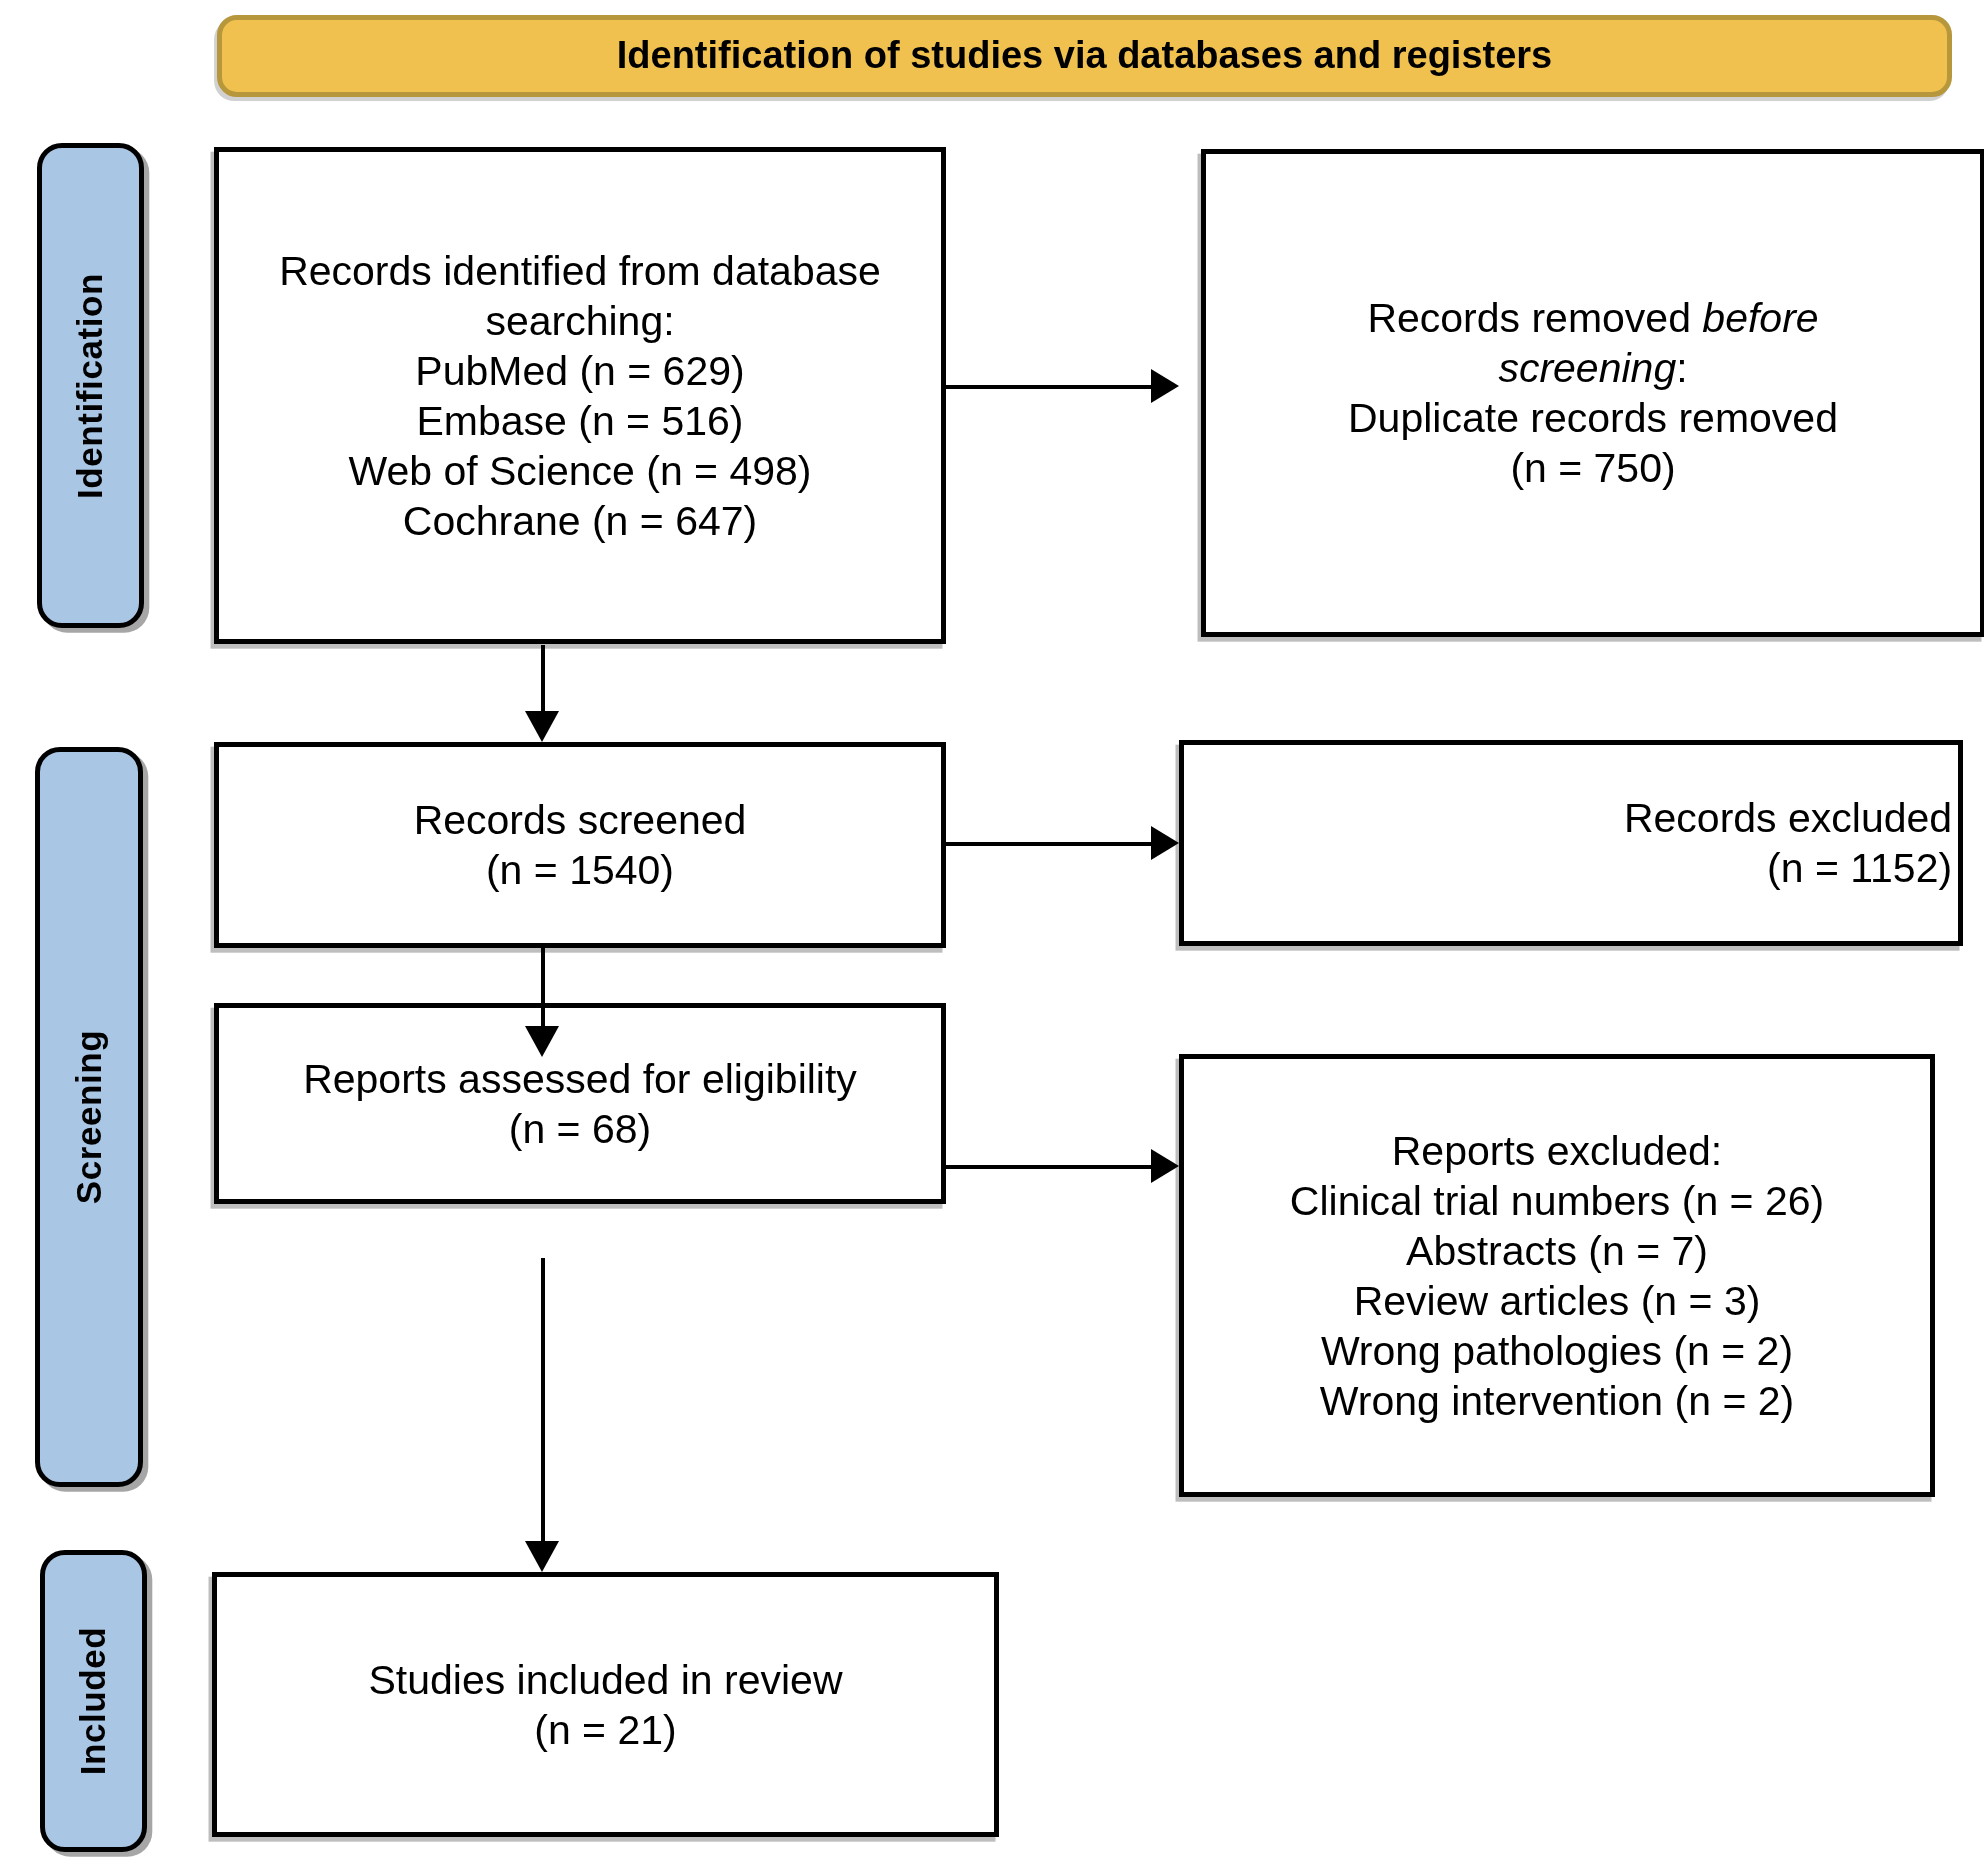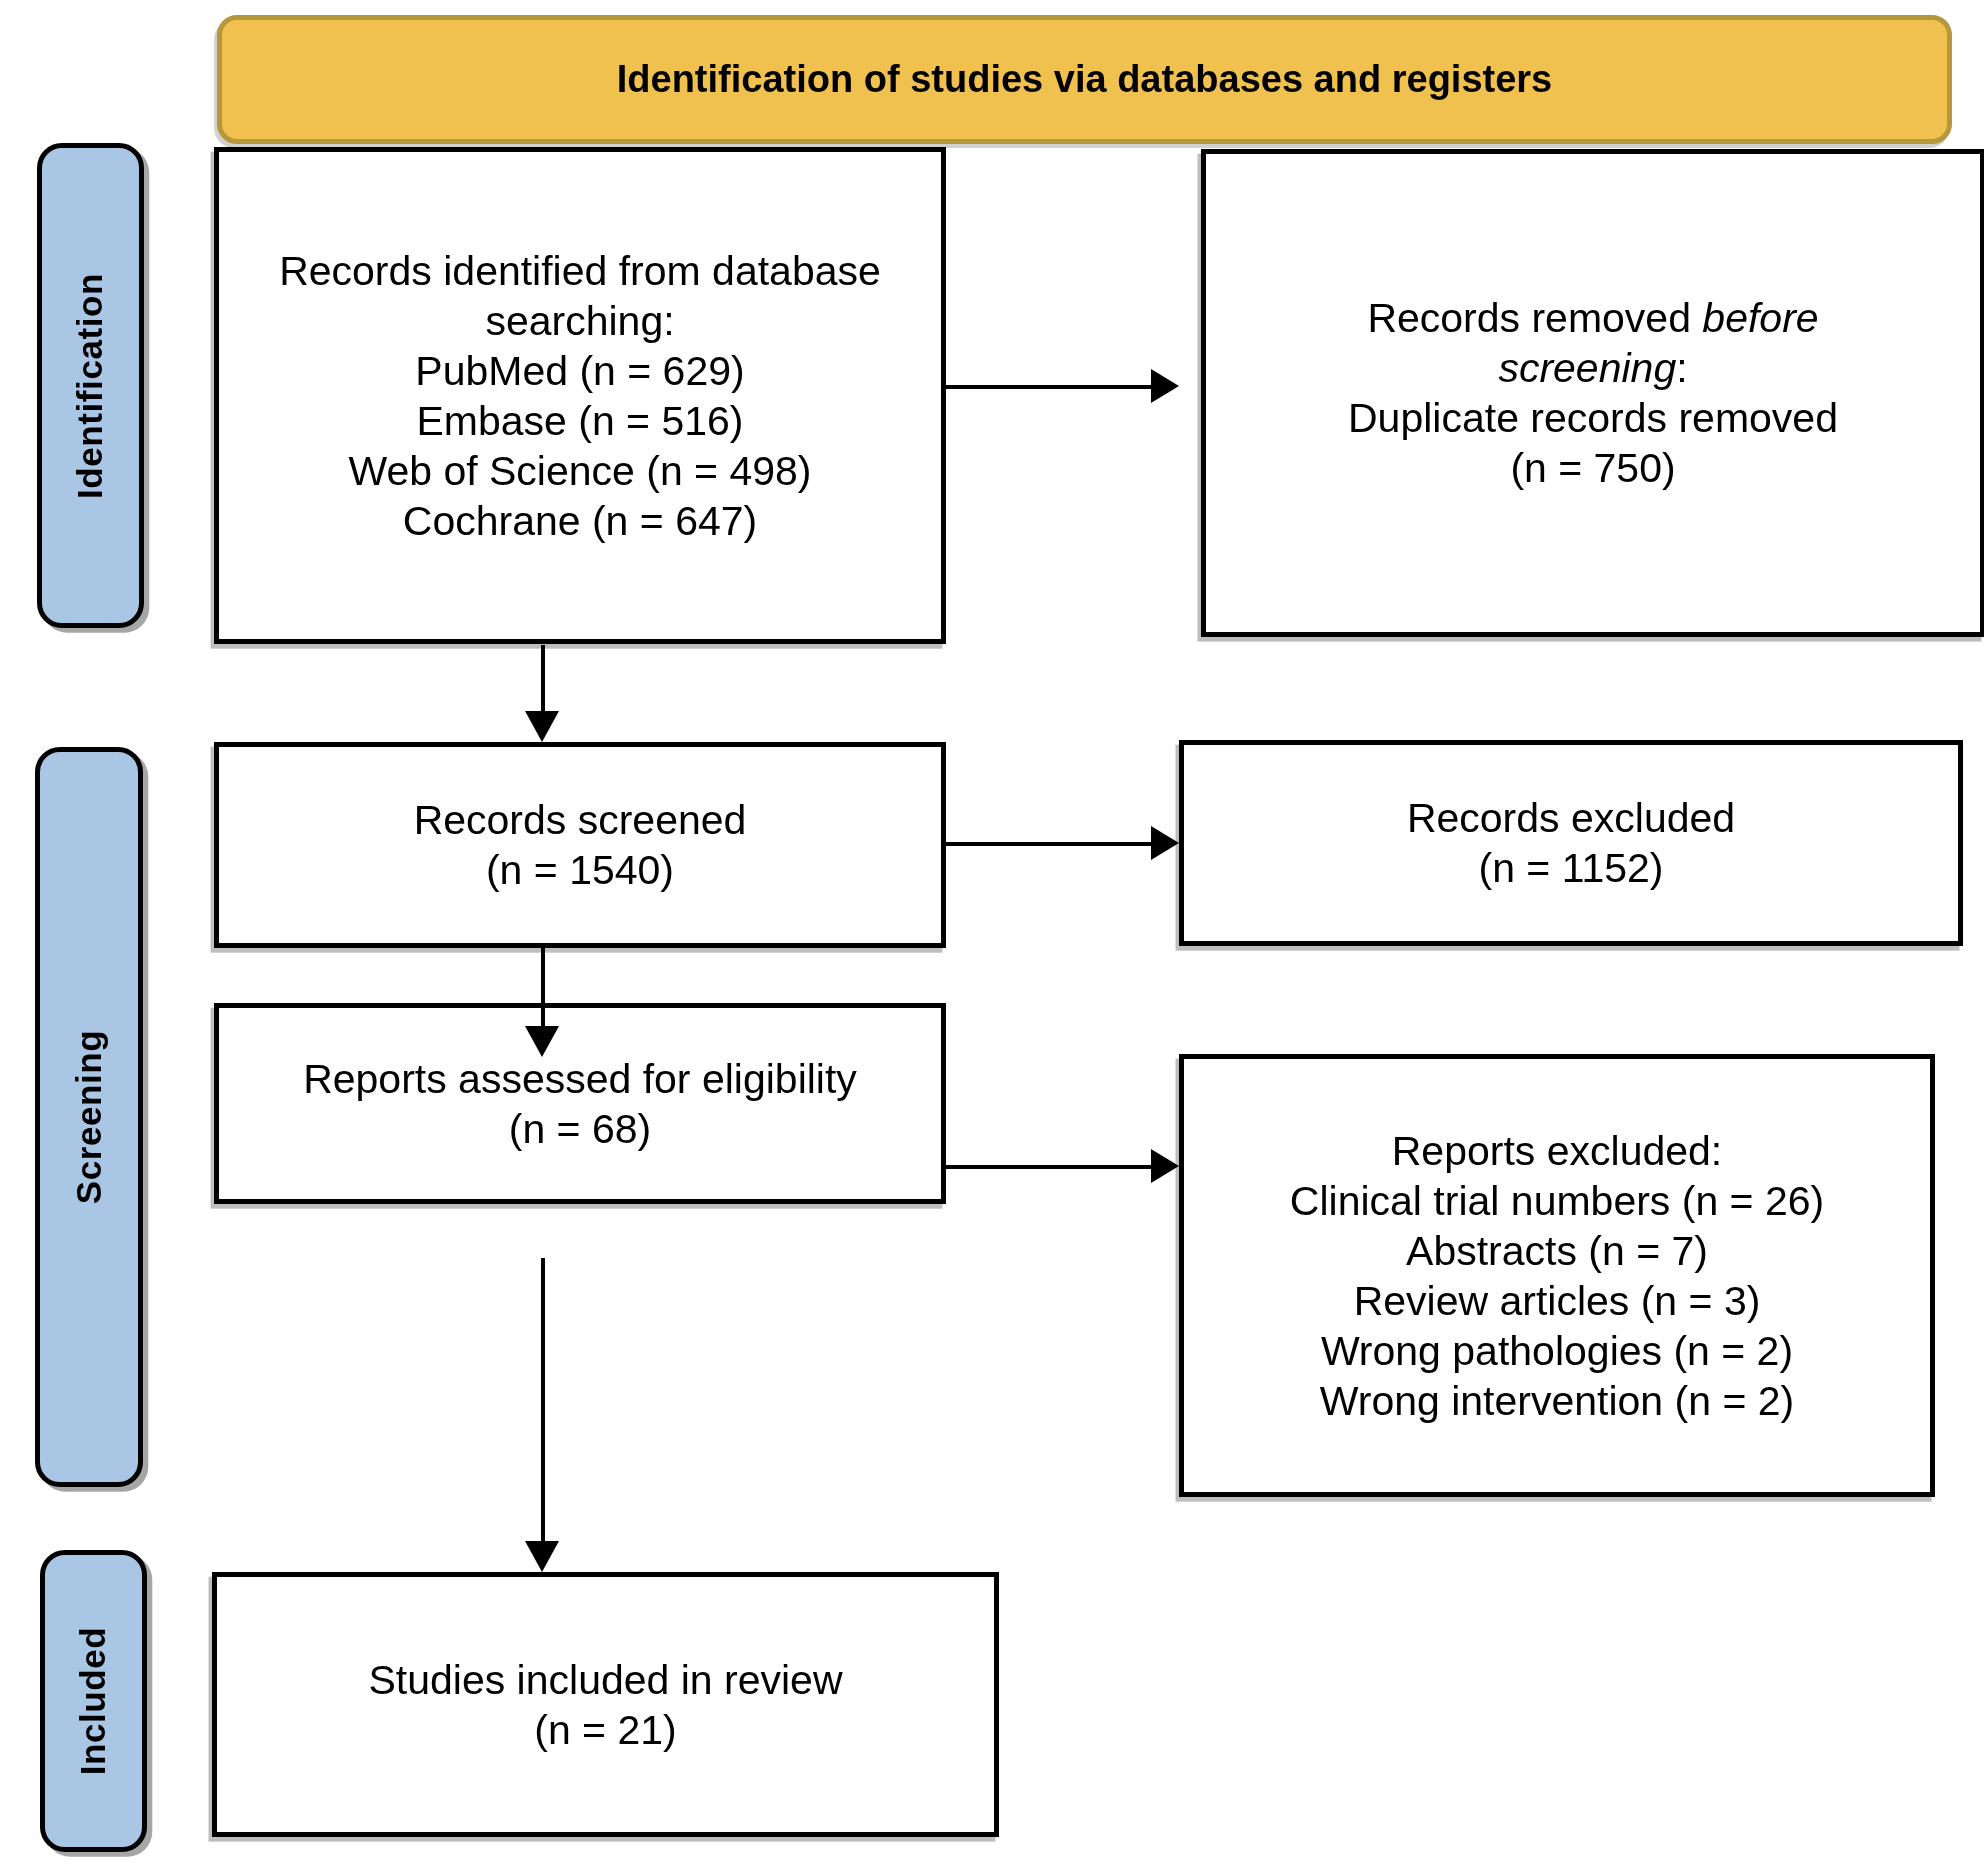--- a/index.html
+++ b/index.html
@@ -10,21 +10,21 @@
     background: #ffffff;
     font-family: "Liberation Sans", sans-serif;
     color: #000;
     overflow: hidden;
   }
 
   
   .banner {
     position: absolute;
     left: 217px; top: 14.7px;
-    width: 1735px; height: 129px;
+    width: 1735px; height: 82px;
     box-sizing: border-box;
     background: var(--banner-fill, #F0C14F);
     border: 5.3px solid var(--banner-border, #B6973B);
     border-radius: 20px;
     display: flex; align-items: center; justify-content: center;
     font-weight: bold; font-size: 38px;
     box-shadow: -2.9px 4.1px 0 rgba(0,0,0,0.18);
   }
 
   
@@ -58,21 +58,21 @@
     align-items: center; justify-content: center;
     text-align: center;
     font-size: 41px;
     line-height: 50px;
     box-shadow: -3.5px 4.7px 0 rgba(110,110,110,0.45);
     padding: 5.9px;
   }
   .box-identified       { left: 214px;  top: 147px;  width: 732px; height: 497px; }
   .box-removed          { left: 1201px; top: 149px;  width: 784px; height: 488px; }
   .box-screened         { left: 214px;  top: 742px; width: 732px; height: 206px; }
-  .box-records-excluded { left: 1179px; top: 740px; width: 784px; height: 206px; }
+  .box-records-excluded { left: 1179px; top: 740px; width: 784px; height: 206px; align-items: flex-end; }
   .box-assessed         { left: 214px;  top: 1003px; width: 732px; height: 201px; }
   .box-reports-excluded { left: 1179px; top: 1054px; width: 756px; height: 443px; }
   .box-included         { left: 212px;  top: 1572px; width: 787px; height: 265px; }
 
   .line { white-space: nowrap; }
   .line i { font-style: italic; }
 
   
   .arrow-line { position: absolute; background: var(--arrow, #000); }
   .head-right {

